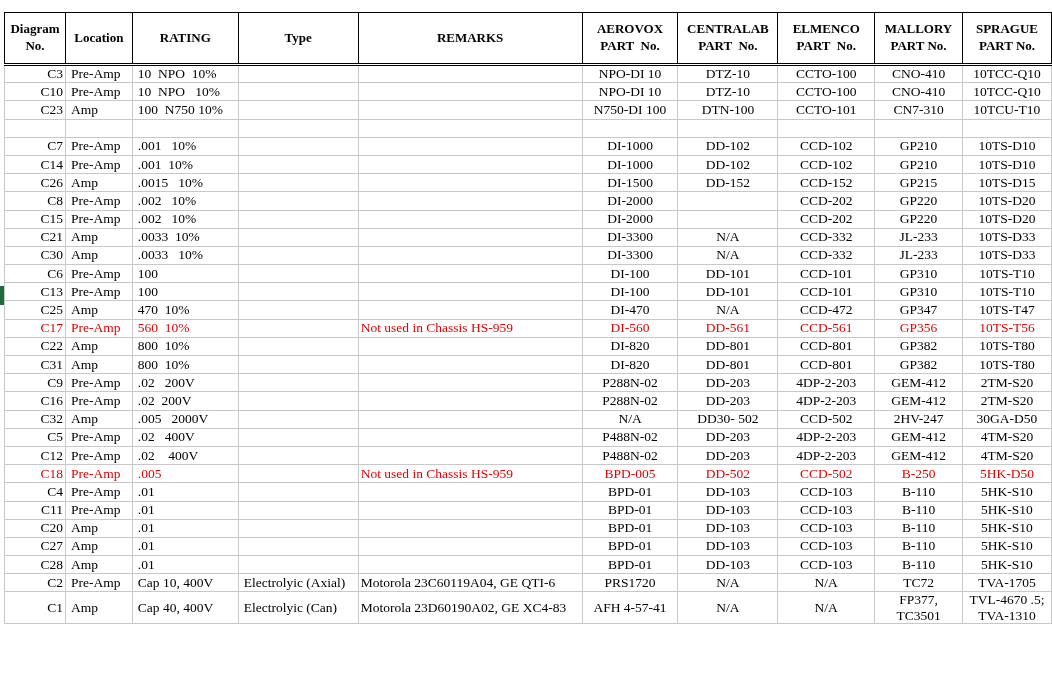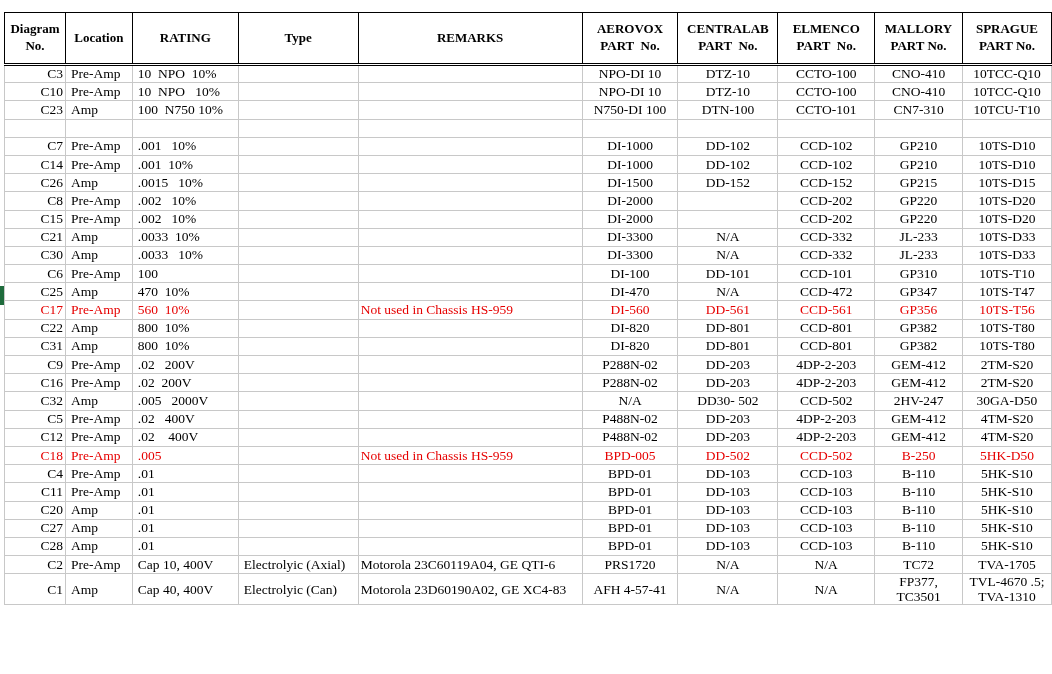--- a/index.html
+++ b/index.html
@@ -219,20 +219,32 @@
           <td class="c2">100</td>
           <td class="c3"></td>
           <td class="c4"></td>
           <td class="c5">DI-100</td>
           <td class="c6">DD-101</td>
           <td class="c7">CCD-101</td>
           <td class="c8">GP310</td>
           <td class="c9">10TS-T10</td>
         </tr>
         <tr class="r">
+          <td class="c0">C13</td>
+          <td class="c1">Pre-Amp</td>
+          <td class="c2">100</td>
+          <td class="c3"></td>
+          <td class="c4"></td>
+          <td class="c5">DI-100</td>
+          <td class="c6">DD-101</td>
+          <td class="c7">CCD-101</td>
+          <td class="c8">GP310</td>
+          <td class="c9">10TS-T10</td>
+        </tr>
+        <tr class="r">
           <td class="c0">C25</td>
           <td class="c1">Amp</td>
           <td class="c2">470  10%</td>
           <td class="c3"></td>
           <td class="c4"></td>
           <td class="c5">DI-470</td>
           <td class="c6">N/A</td>
           <td class="c7">CCD-472</td>
           <td class="c8">GP347</td>
           <td class="c9">10TS-T47</td>

